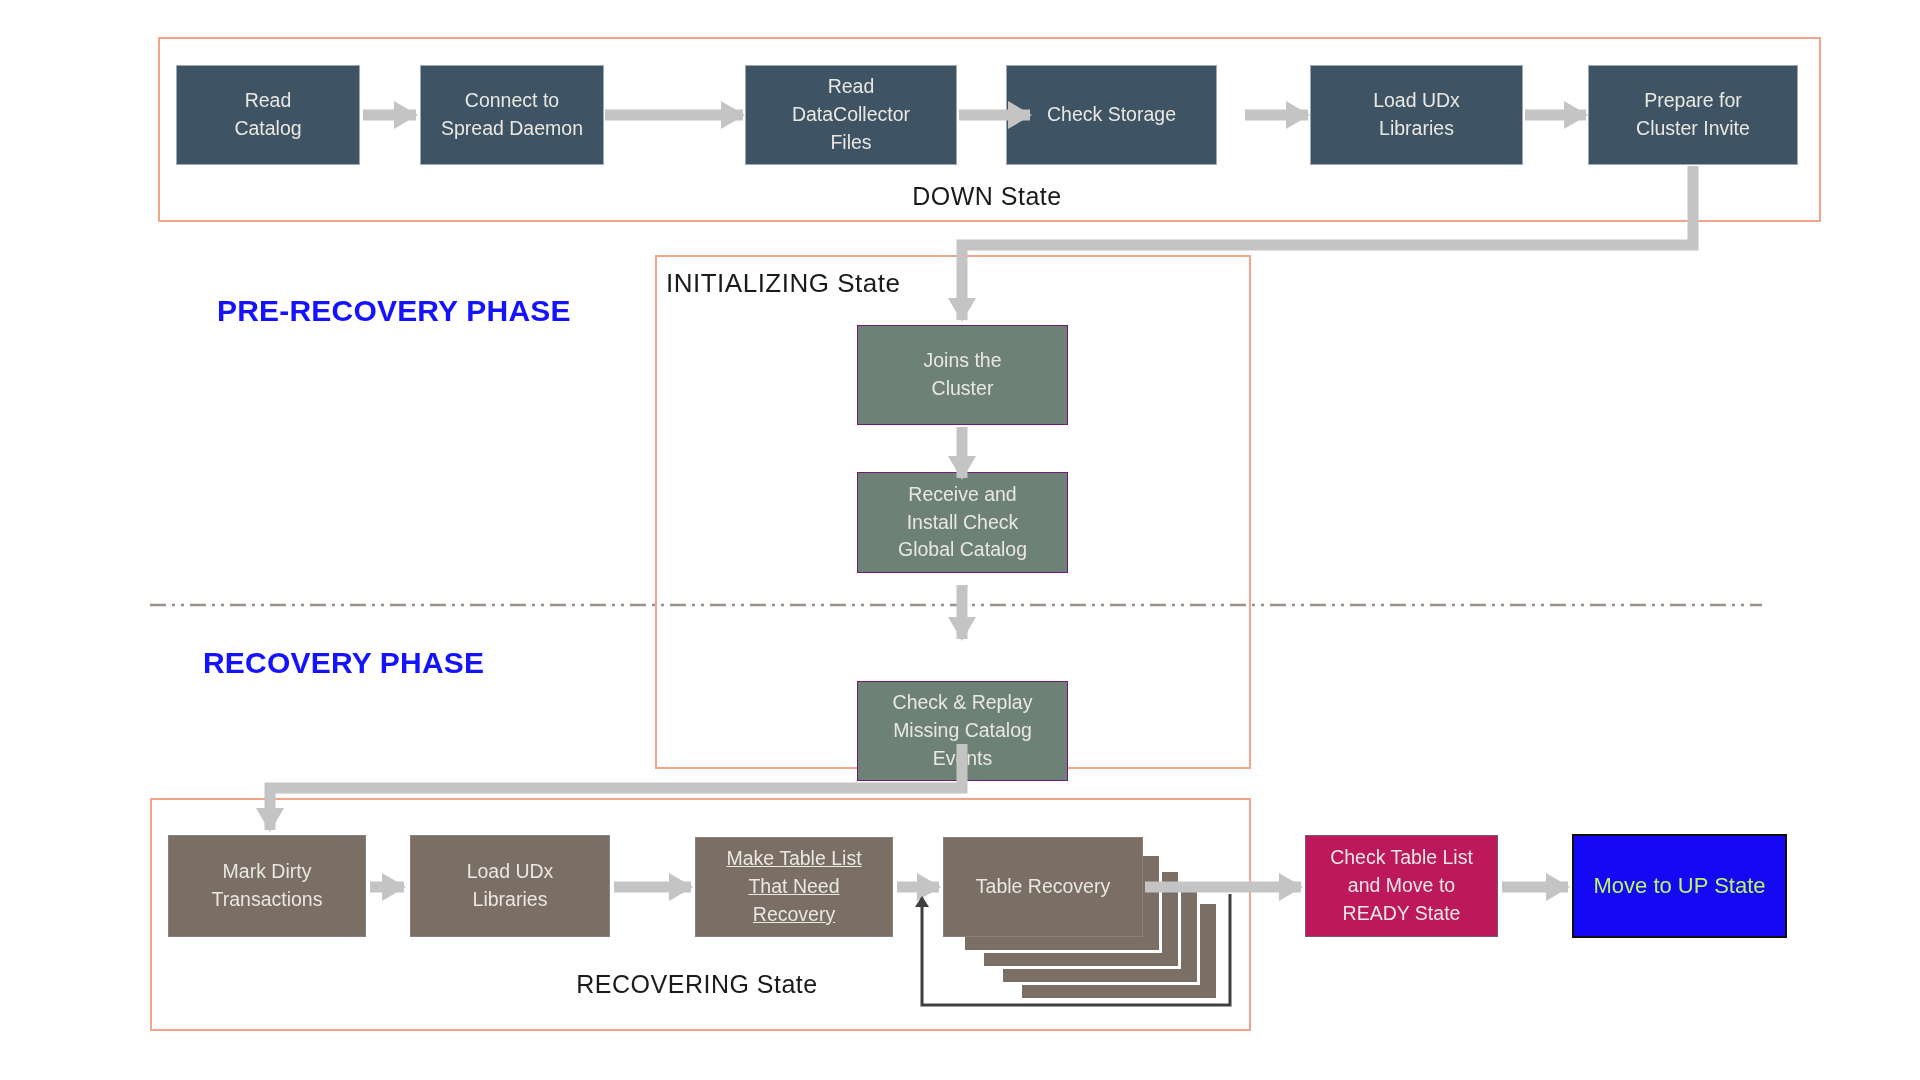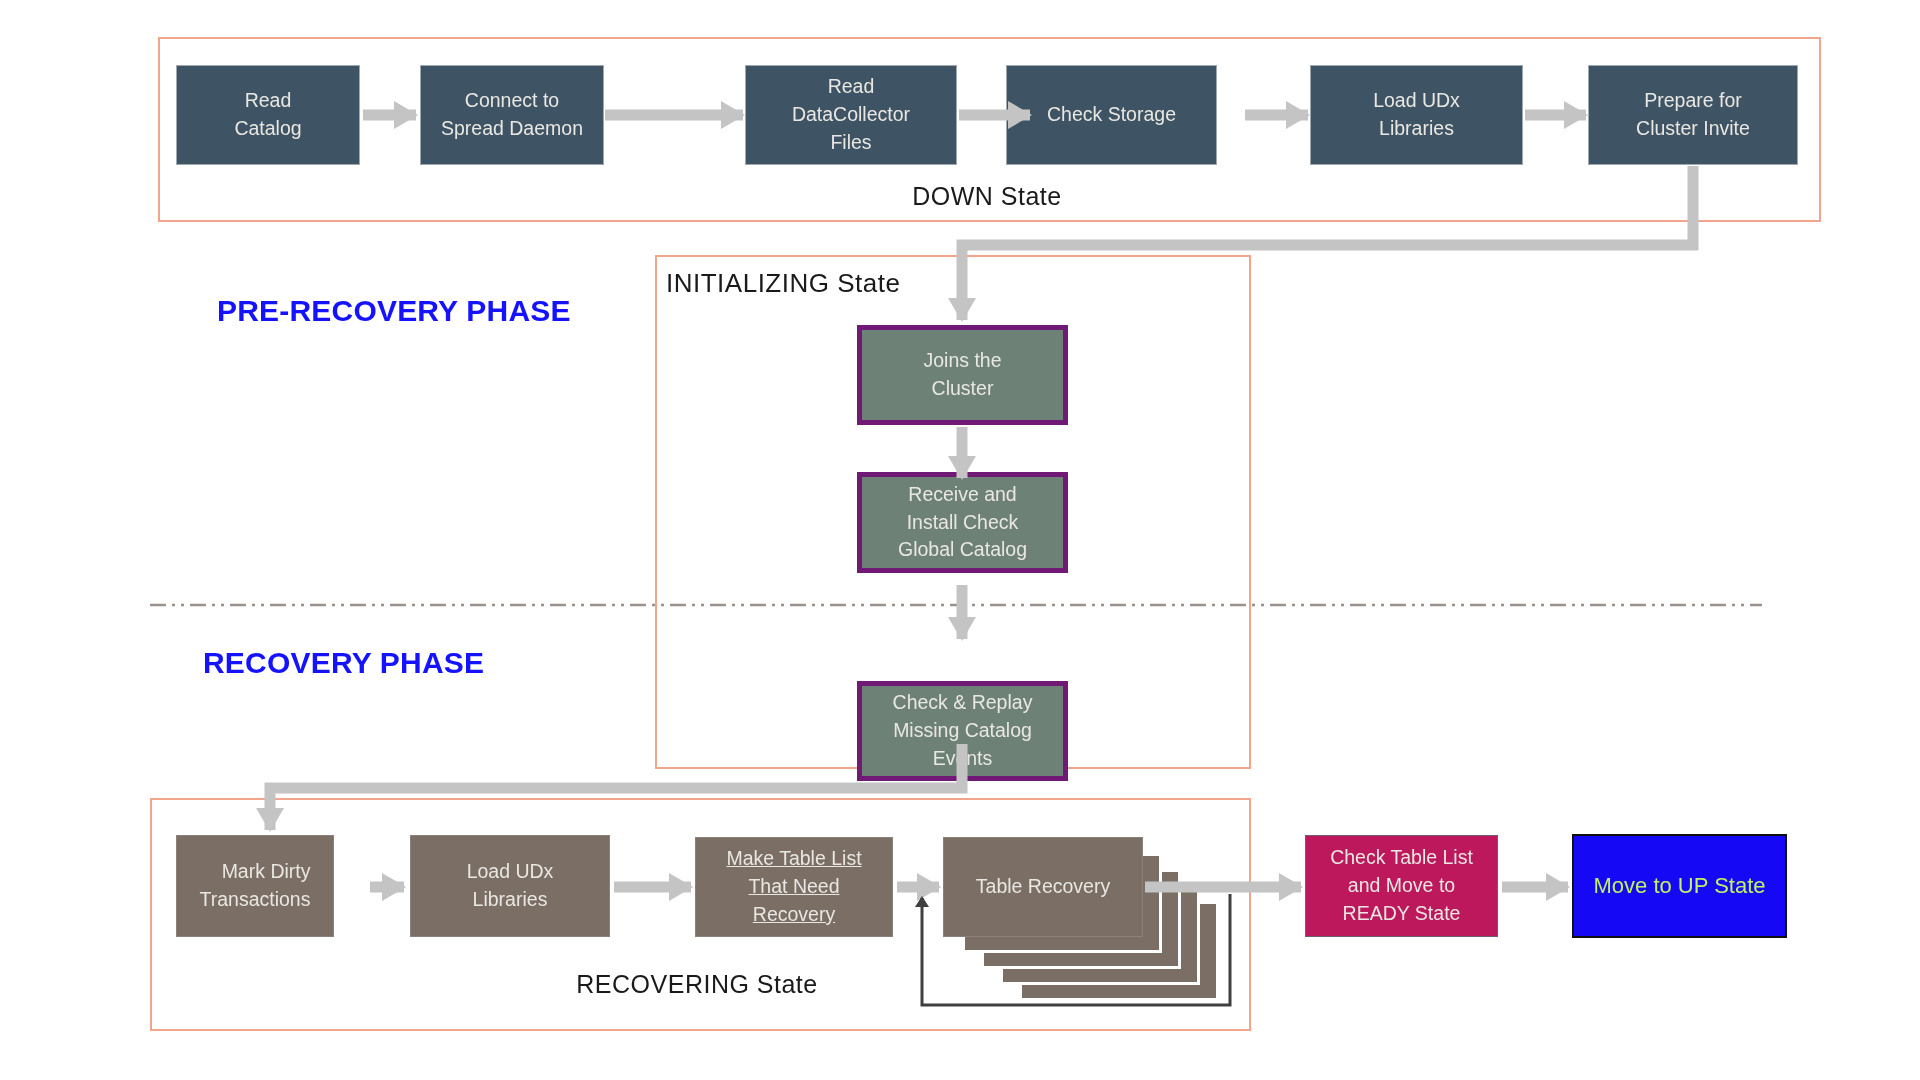--- a/index.html
+++ b/index.html
@@ -46,21 +46,21 @@
     justify-content: center;
     text-align: center;
     white-space: pre-line;
     color: #E9E7E2;
     font-size: 19.5px;
     line-height: 1.42;
     z-index: 4;
     box-sizing: border-box;
   }
   .slate  { background: #3E5363; border: 1px solid #9FA9AF; }
-  .sage   { background: #6E8177; border: 5px solid #701a75; }
+  .sage   { background: #6E8177; border: 1px solid #701a75; }
   .taupe  { background: #7A6E65; border: 1px solid #8C817A; }
   .purple { background: #be185d; border: 1px solid #6E5C75; }
   .blue   { background: #1508F5; border: 2px solid #101014; color: #bef264; font-size: 22px; }
   
   .stack-layer {
     position: absolute;
     background: #7A6E65;
     border: 3px solid #ffffff;
     box-sizing: border-box;
     z-index: 3;
@@ -106,21 +106,21 @@
 
   <div class="node sage" style="left:857px; top:325px; width:211px; height:100px;">Joins the
 Cluster</div>
   <div class="node sage" style="left:857px; top:472px; width:211px; height:101px;">Receive and
 Install Check
 Global Catalog</div>
   <div class="node sage" style="left:857px; top:681px; width:211px; height:100px;">Check &amp; Replay
 Missing Catalog
 Events</div>
 
-  <div class="node taupe" style="left:176px; top:835px; width:158px; height:102px;text-align:right;">Mark Dirty
+  <div class="node taupe" style="left:168px; top:835px; width:198px; height:102px;">Mark Dirty
 Transactions</div>
   <div class="node taupe" style="left:410px; top:835px; width:200px; height:102px;">Load UDx
 Libraries</div>
   <div class="node taupe" style="left:695px; top:837px; width:198px; height:100px;text-decoration:underline;">Make Table List
 That Need
 Recovery</div>
 
   <div class="stack-layer" style="left:1019px; top:901px; width:200px; height:100px;"></div>
   <div class="stack-layer" style="left:1000px; top:885px; width:200px; height:100px;"></div>
   <div class="stack-layer" style="left:981px; top:869px; width:200px; height:100px;"></div>

